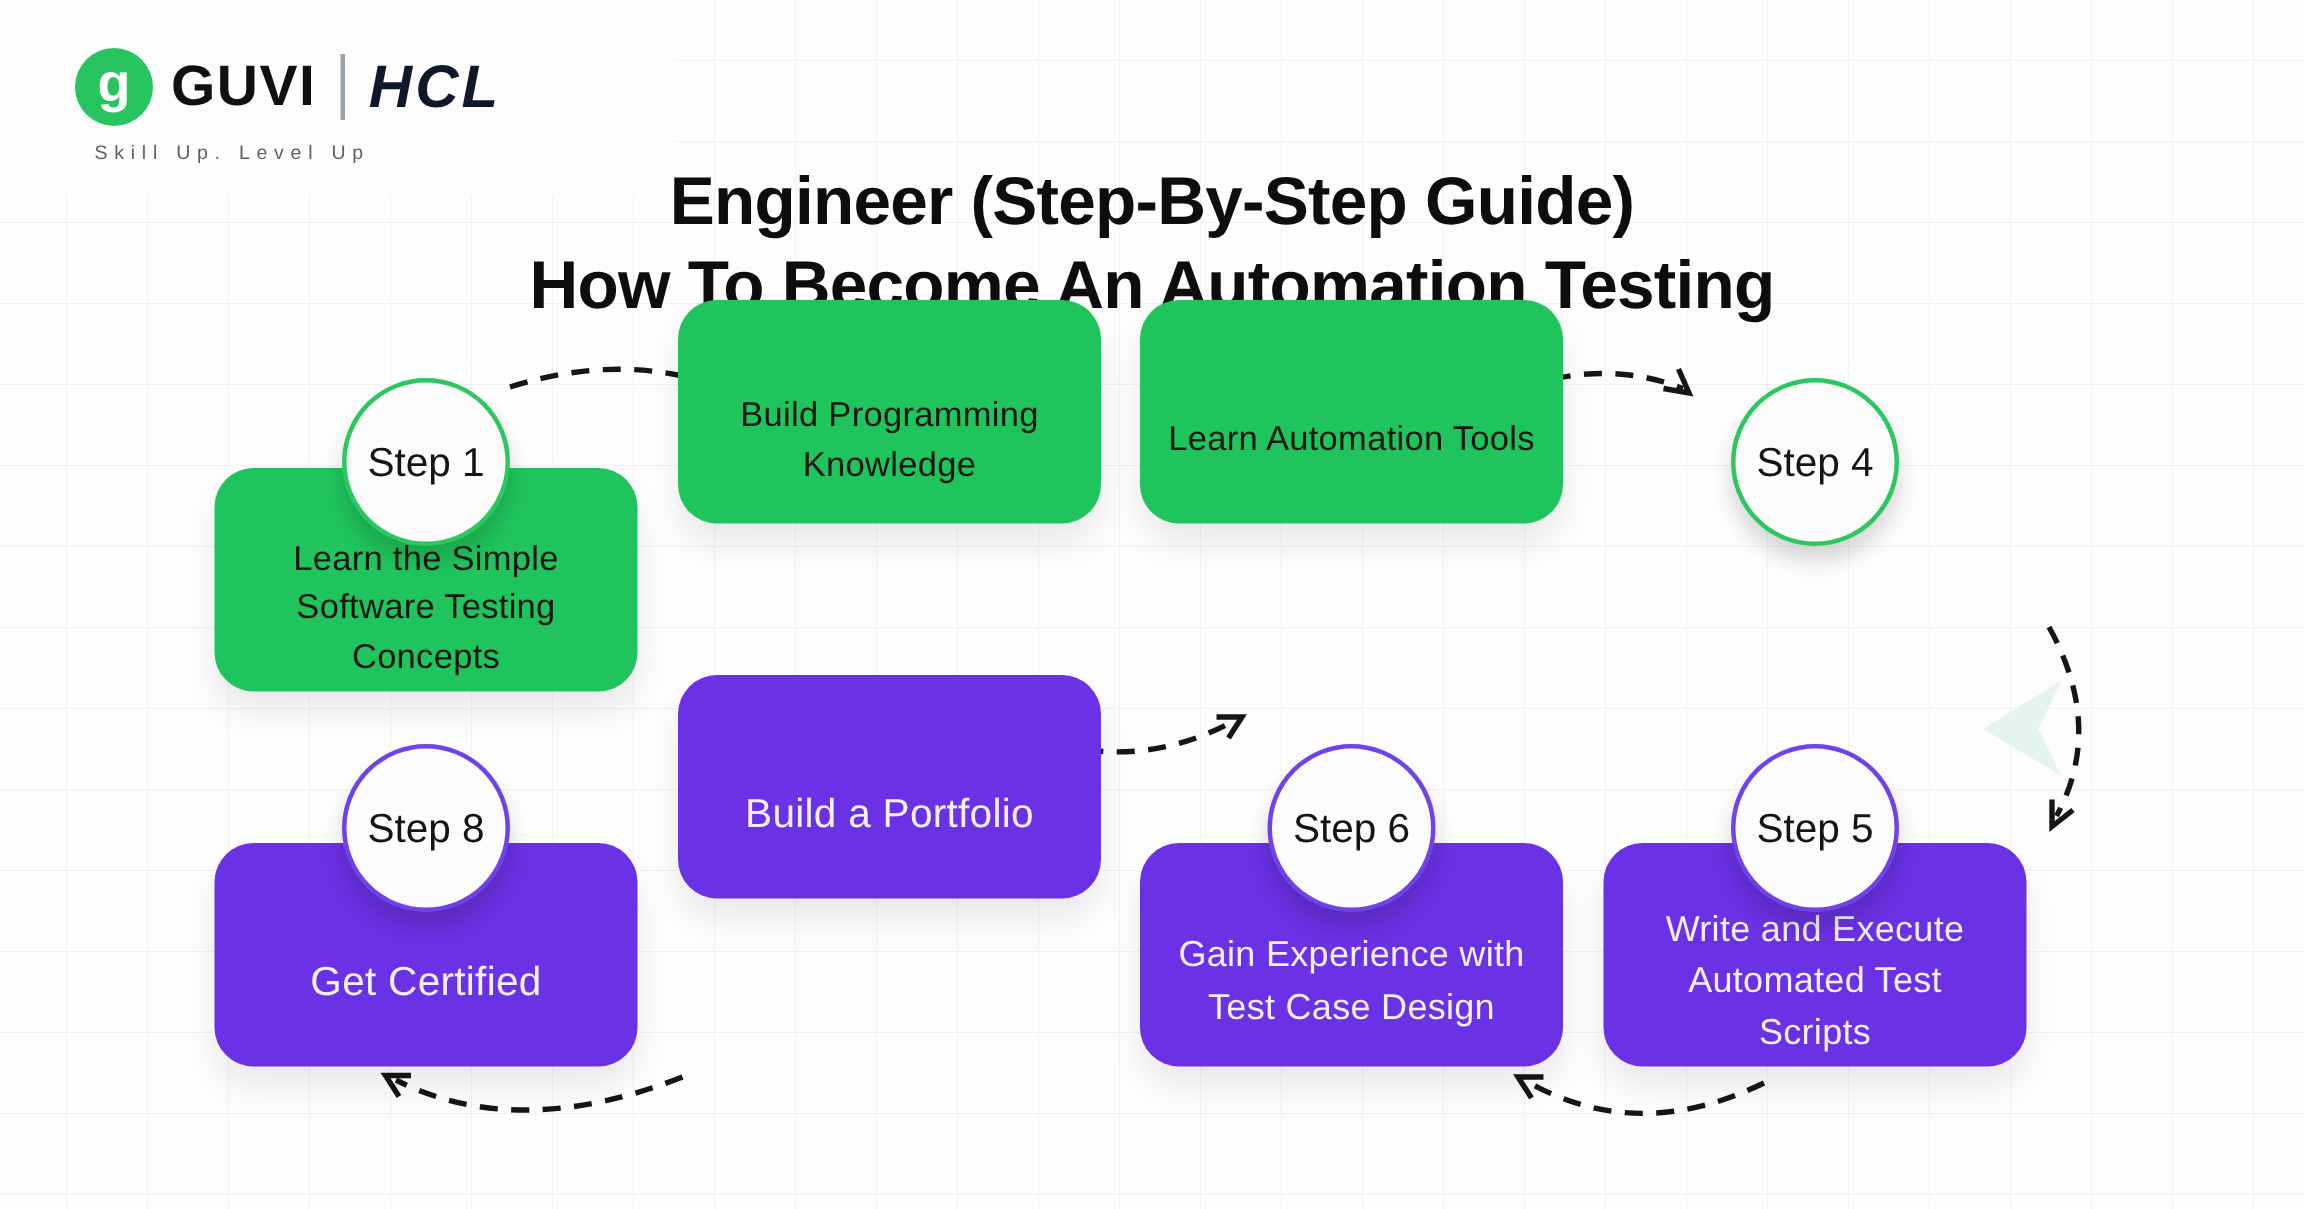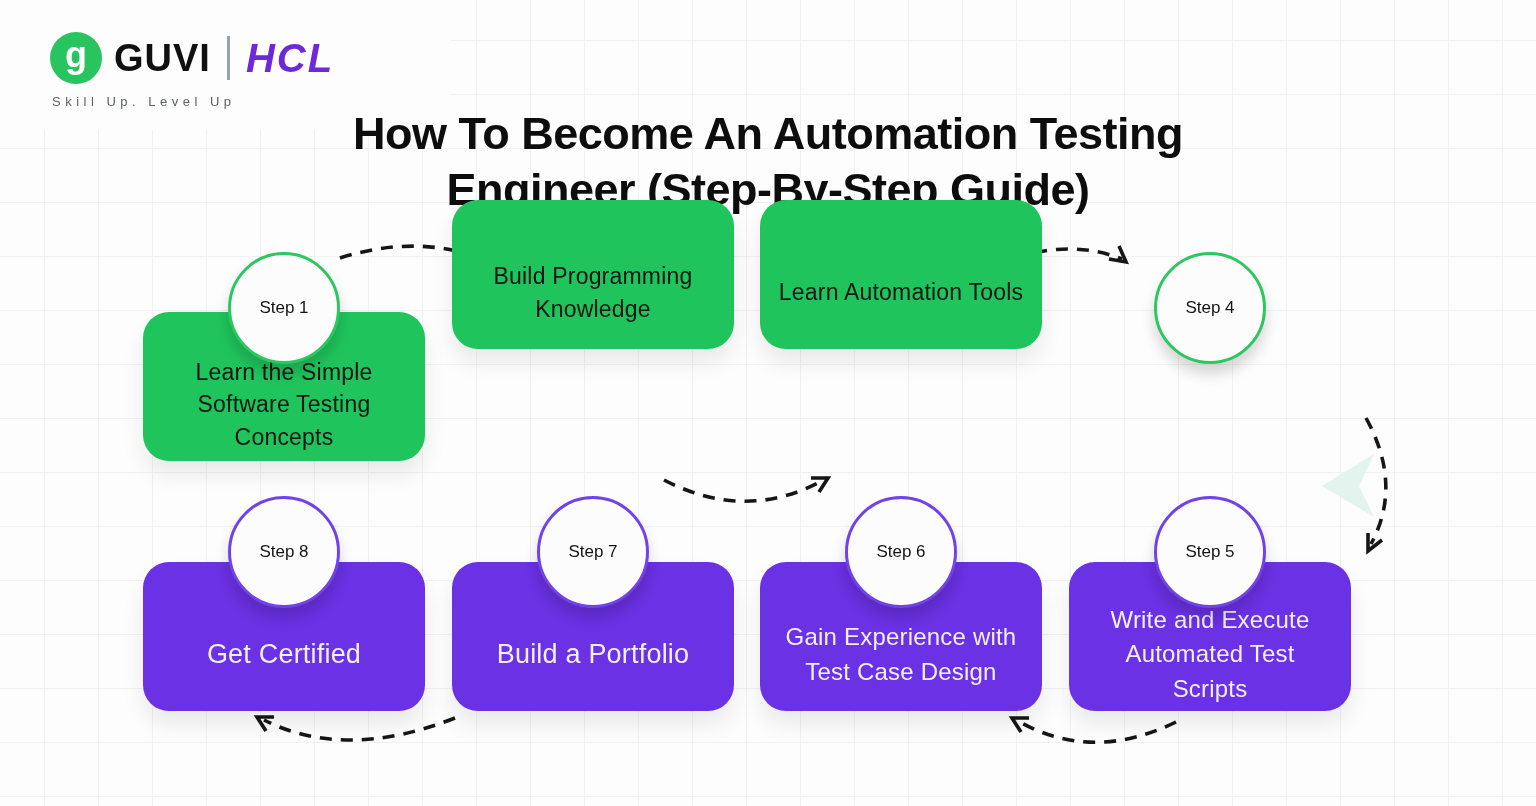--- a/index.html
+++ b/index.html
@@ -17,36 +17,36 @@
   .logo-backdrop{position:absolute;top:0;left:0;width:450px;height:130px;background:#fdfdfd;}
   .logo{position:absolute;top:32px;left:50px;}
   .logo-row{display:flex;align-items:center;}
   .guvi-badge{
     width:52px;height:52px;border-radius:50%;background:#27c45f;color:#ffffff;
     display:flex;align-items:center;justify-content:center;
     font-size:36px;font-weight:700;line-height:1;padding-bottom:6px;box-sizing:border-box;
   }
   .guvi-name{font-size:38px;font-weight:800;color:#101010;letter-spacing:1px;margin-left:12px;}
   .brand-divider{width:3px;height:44px;background:#97a2ac;margin:0 16px;}
-  .hcl-name{font-size:40px;font-weight:900;font-style:italic;color:#6d28d9;letter-spacing:2px;}
-  .tagline{margin-top:10px;margin-left:2px;font-size:13px;letter-spacing:4.5px;color:#5d6066;font-weight:500;}
+  .hcl-name{font-size:40px;font-weight:900;font-style:italic;color:#0f172a;letter-spacing:2px;}
+  .tagline{margin-top:10px;margin-left:13px;font-size:13px;letter-spacing:4.5px;color:#5d6066;font-weight:500;}
   
   .title{
     position:absolute;top:106px;left:0;right:0;text-align:center;
     font-size:45px;line-height:56px;font-weight:800;color:#0d0d0d;letter-spacing:-0.5px;
   }
   
   .card{position:absolute;width:282px;text-align:center;}
   .ring{
     width:106px;height:106px;border-radius:50%;background:#fcfcfc;
     border:3px solid #2cc85f;margin:0 auto;
     display:flex;align-items:center;justify-content:center;
     box-shadow:0 10px 14px rgba(0,0,0,.16);
     position:relative;z-index:2;
-    font-size:17px;color:#141414;font-weight:500;
+    font-size:27px;color:#141414;font-weight:500;
   }
   .card.purple .ring{border-color:#7043e8;}
   .box{
     position:relative;z-index:1;height:149px;border-radius:26px;
     display:flex;align-items:center;justify-content:center;box-sizing:border-box;
     padding:50px 16px 14px;
     box-shadow:0 14px 22px rgba(0,0,0,.08);
   }
   .card.green .box{background:#1fc55c;color:#161616;margin-top:-52px;}
   .card.purple .box{background:#6b31e4;color:#f3effa;margin-top:-46px;}
@@ -94,22 +94,22 @@
       <span>g</span>
     </div>
     <div class="guvi-name">GUVI</div>
     <div class="brand-divider"></div>
     <div class="hcl-name">HCL</div>
   </div>
   <div class="tagline">Skill Up. Level Up</div>
 </div>
 
 <div class="title">
+  <div>Engineer (Step-By-Step Guide)</div>
   <div>How To Become An Automation Testing</div>
-  <div>Engineer (Step-By-Step Guide)</div>
 </div>
 
 <div class="card green" id="card-s1">
   <div class="ring">
       <span>Step 1</span>
     </div>
   <div class="box">
       <p>Learn the Simple Software Testing Concepts</p>
     </div>
 </div>
@@ -131,23 +131,20 @@
 
 <div class="card purple big" id="card-s8">
   <div class="ring">
       <span>Step 8</span>
     </div>
   <div class="box">
       <p>Get Certified</p>
     </div>
 </div>
 <div class="card purple big" id="card-s7">
-  <div class="ring">
-      <span>Step 7</span>
-    </div>
   <div class="box">
       <p>Build a Portfolio</p>
     </div>
 </div>
 <div class="card purple" id="card-s6">
   <div class="ring">
       <span>Step 6</span>
     </div>
   <div class="box">
       <p>Gain Experience with Test Case Design</p>

